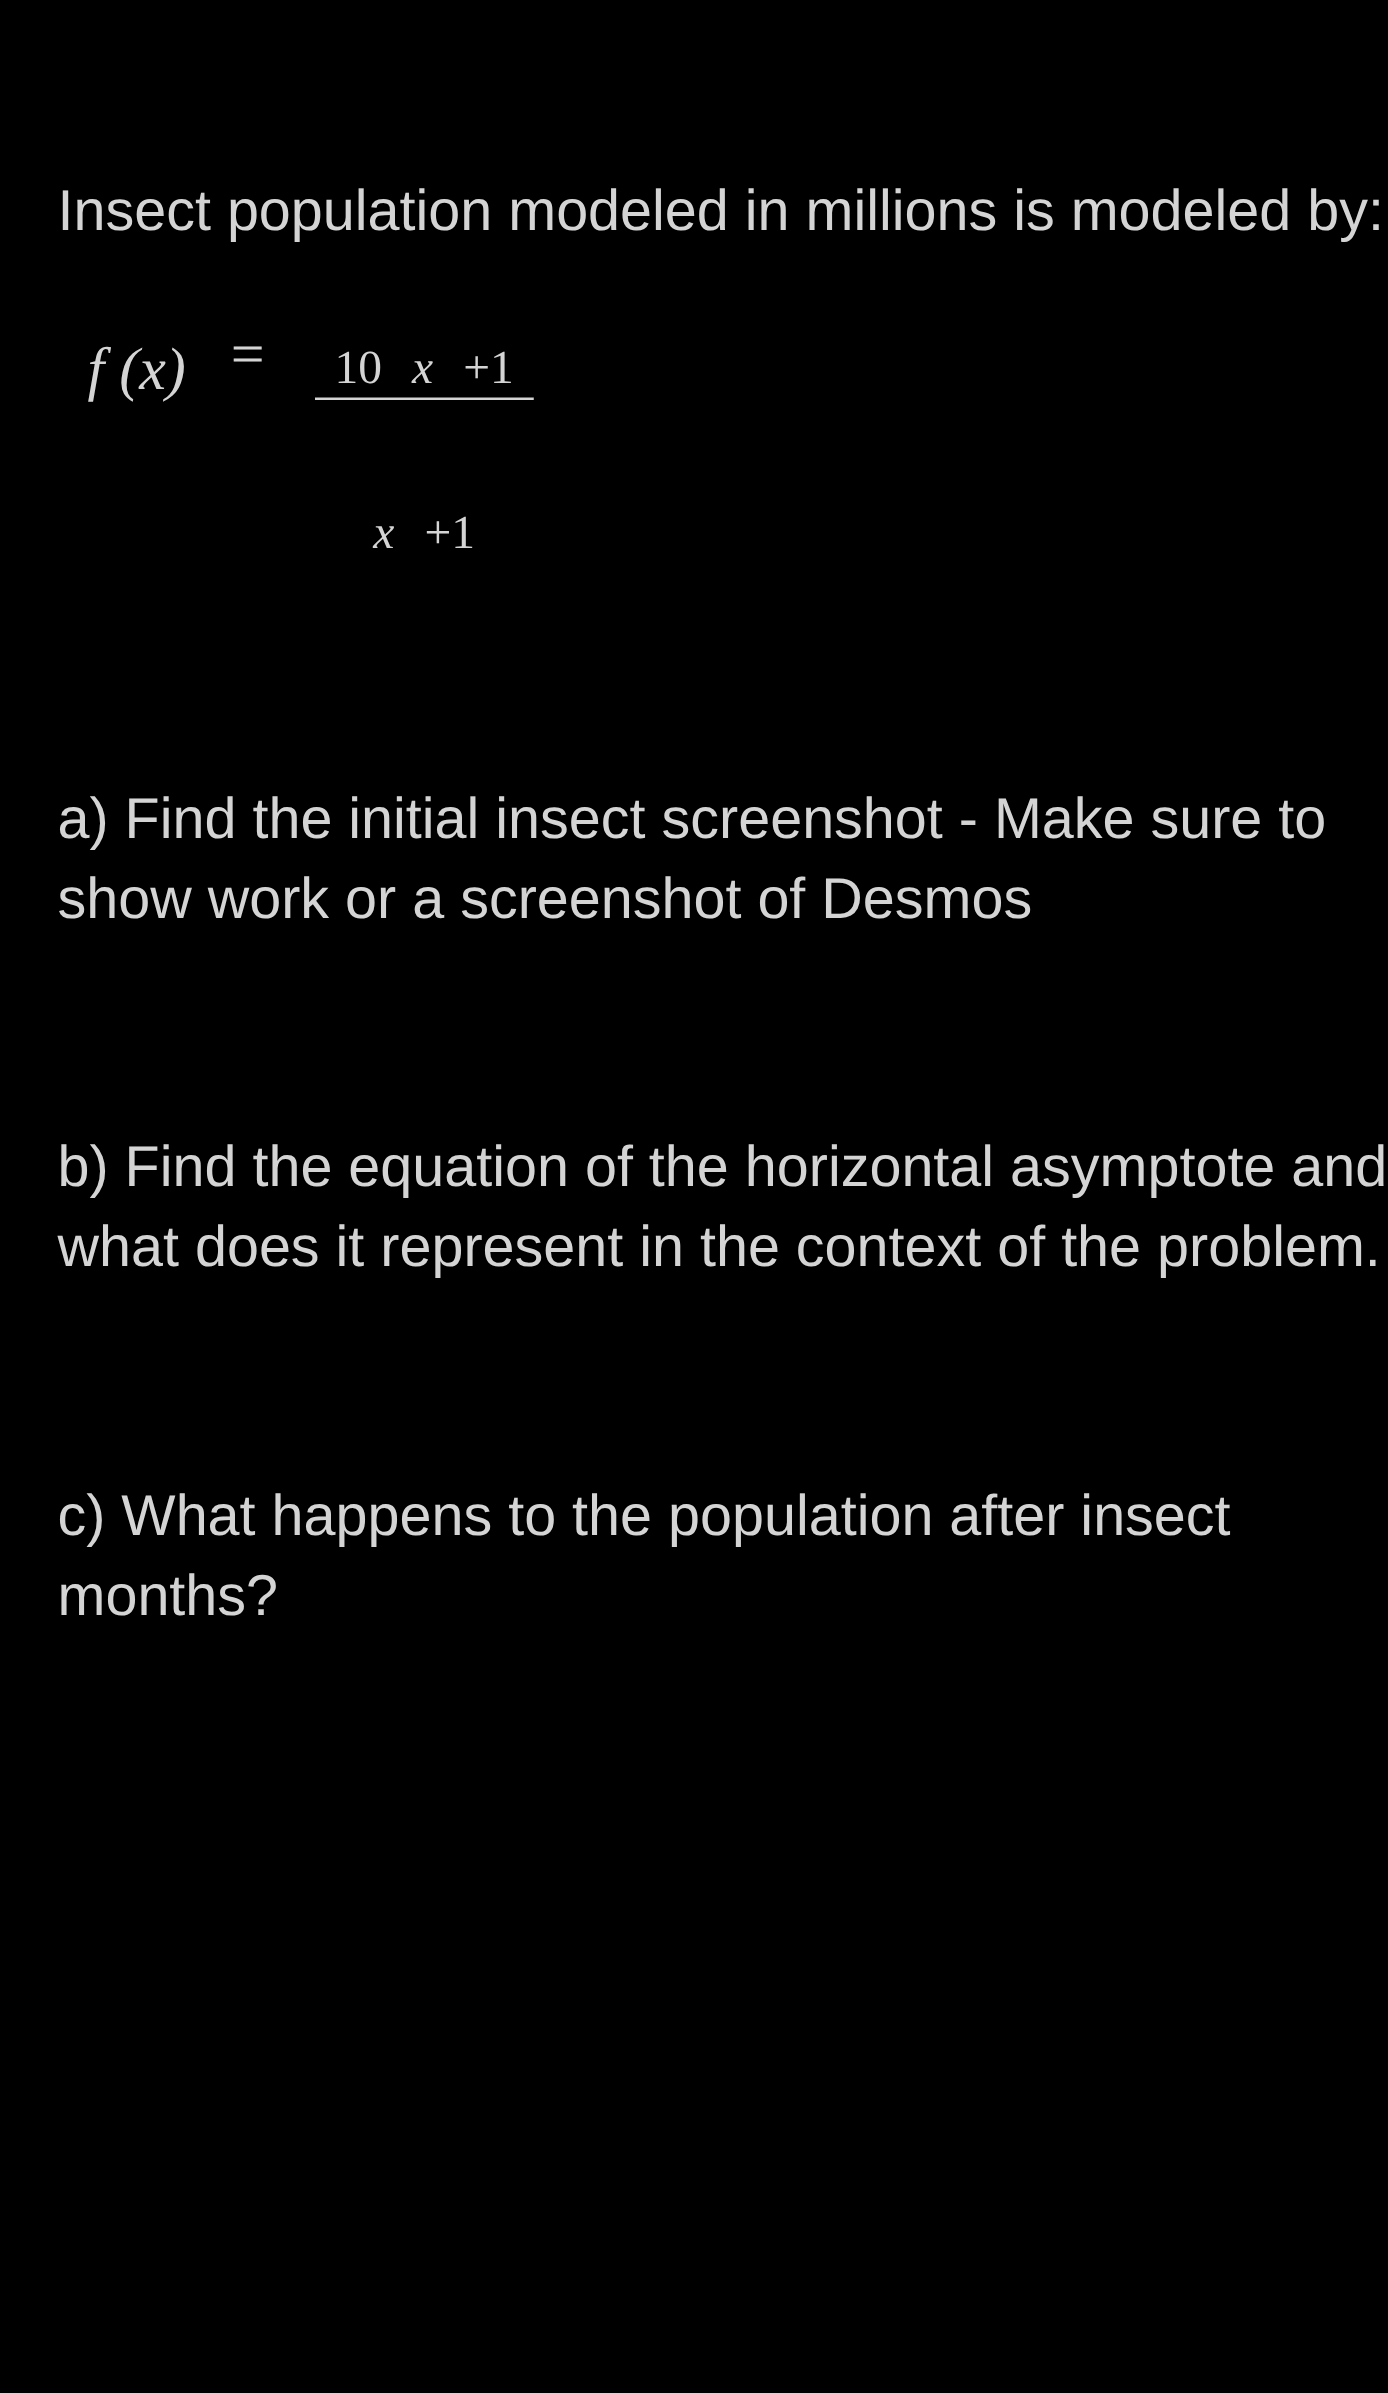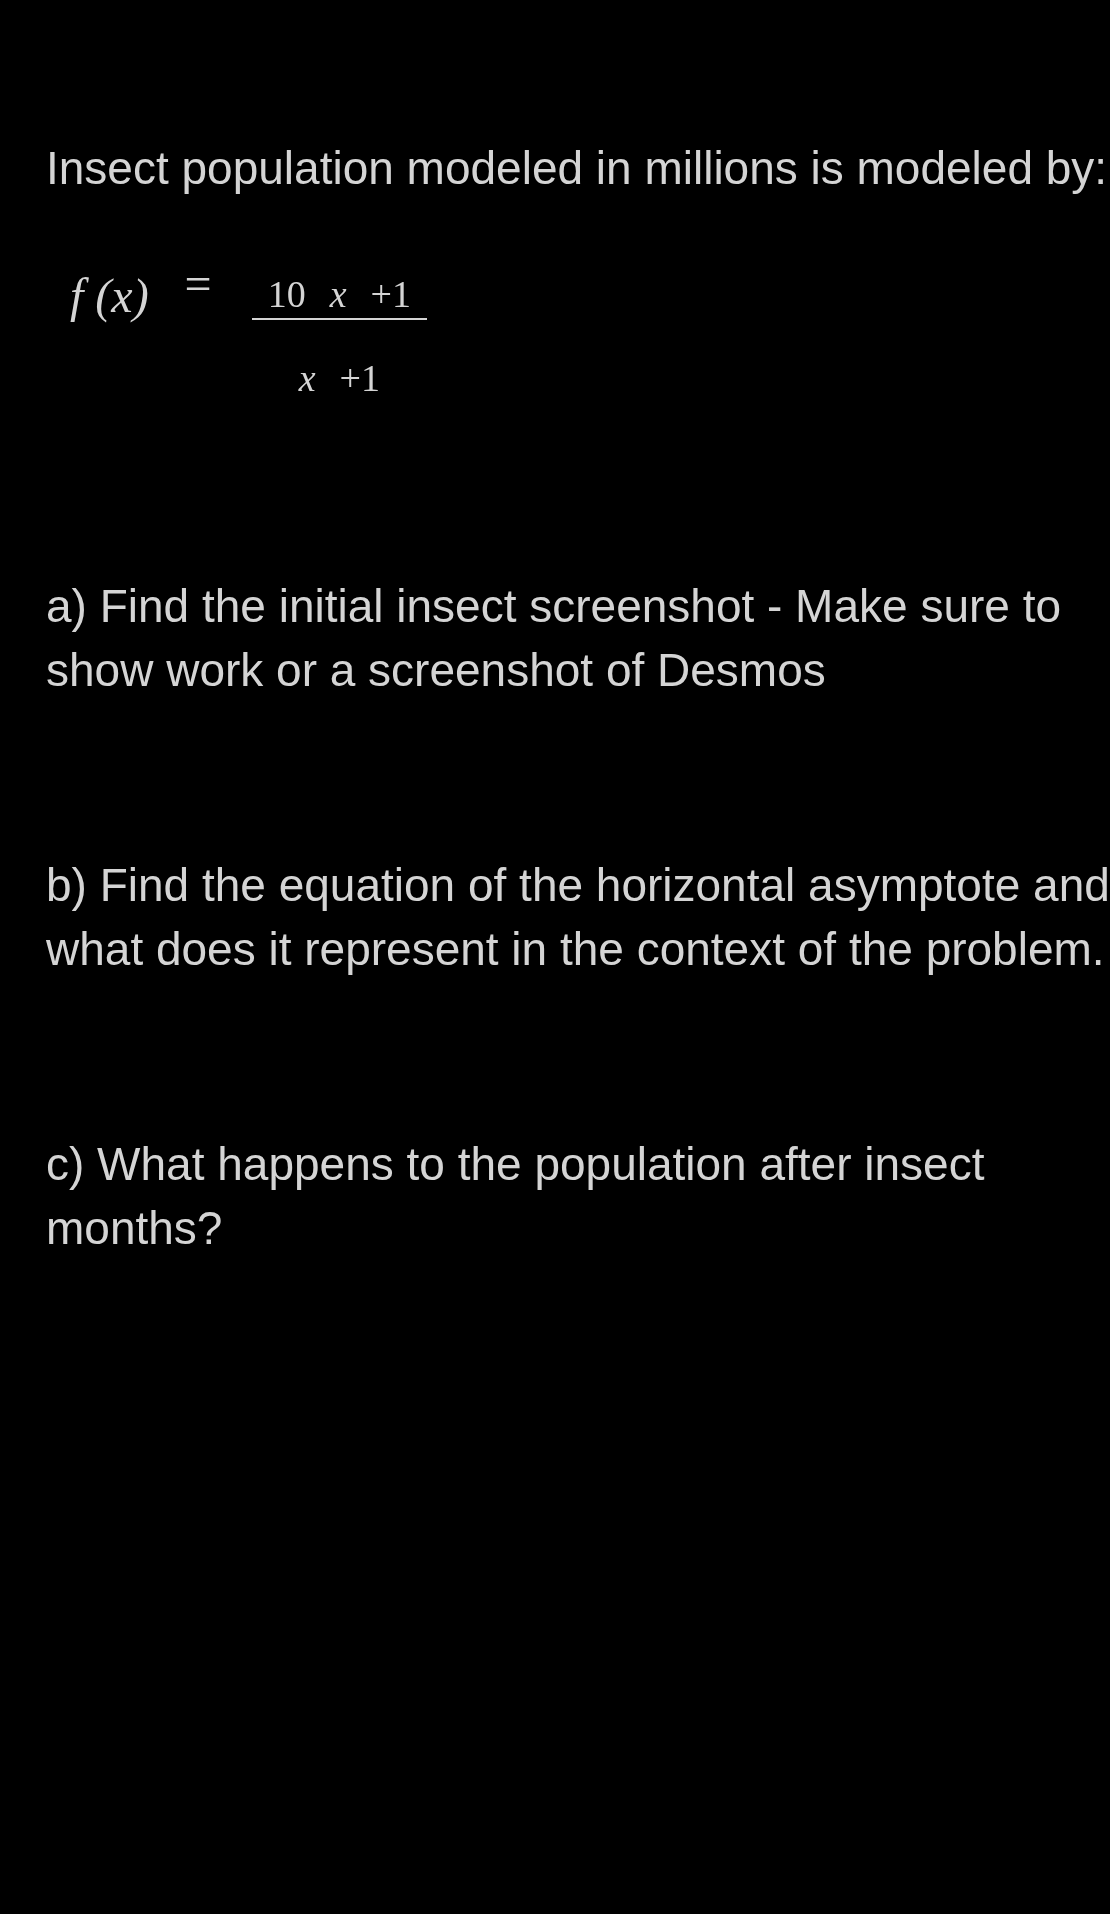--- a/index.html
+++ b/index.html
@@ -36,20 +36,21 @@
       margin: 0 16px;
       font-style: normal;
     }
     .fraction {
       display: inline-flex;
       flex-direction: column;
       align-items: center;
       font-size: 38px;
       line-height: 1.1;
       vertical-align: middle;
+      gap: 48px;
     }
     .fraction .numerator {
       border-bottom: 2px solid #d4d4d4;
       padding: 0 4px 2px 4px;
     }
     .fraction .denominator {
       padding: 14px 4px 0 4px;
     }
     .question {
       margin-bottom: 150px;

